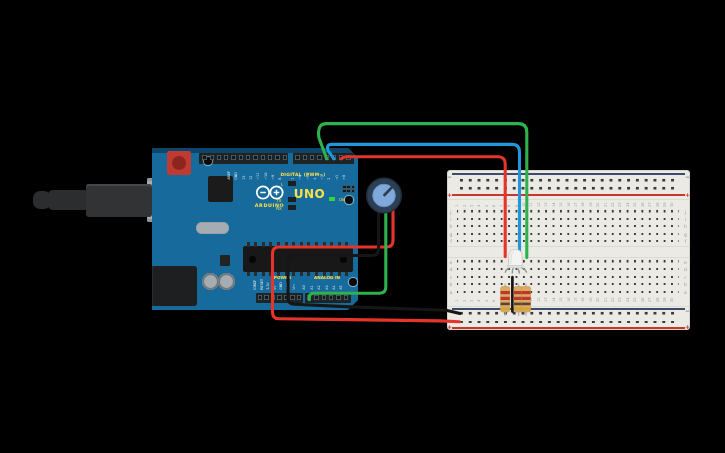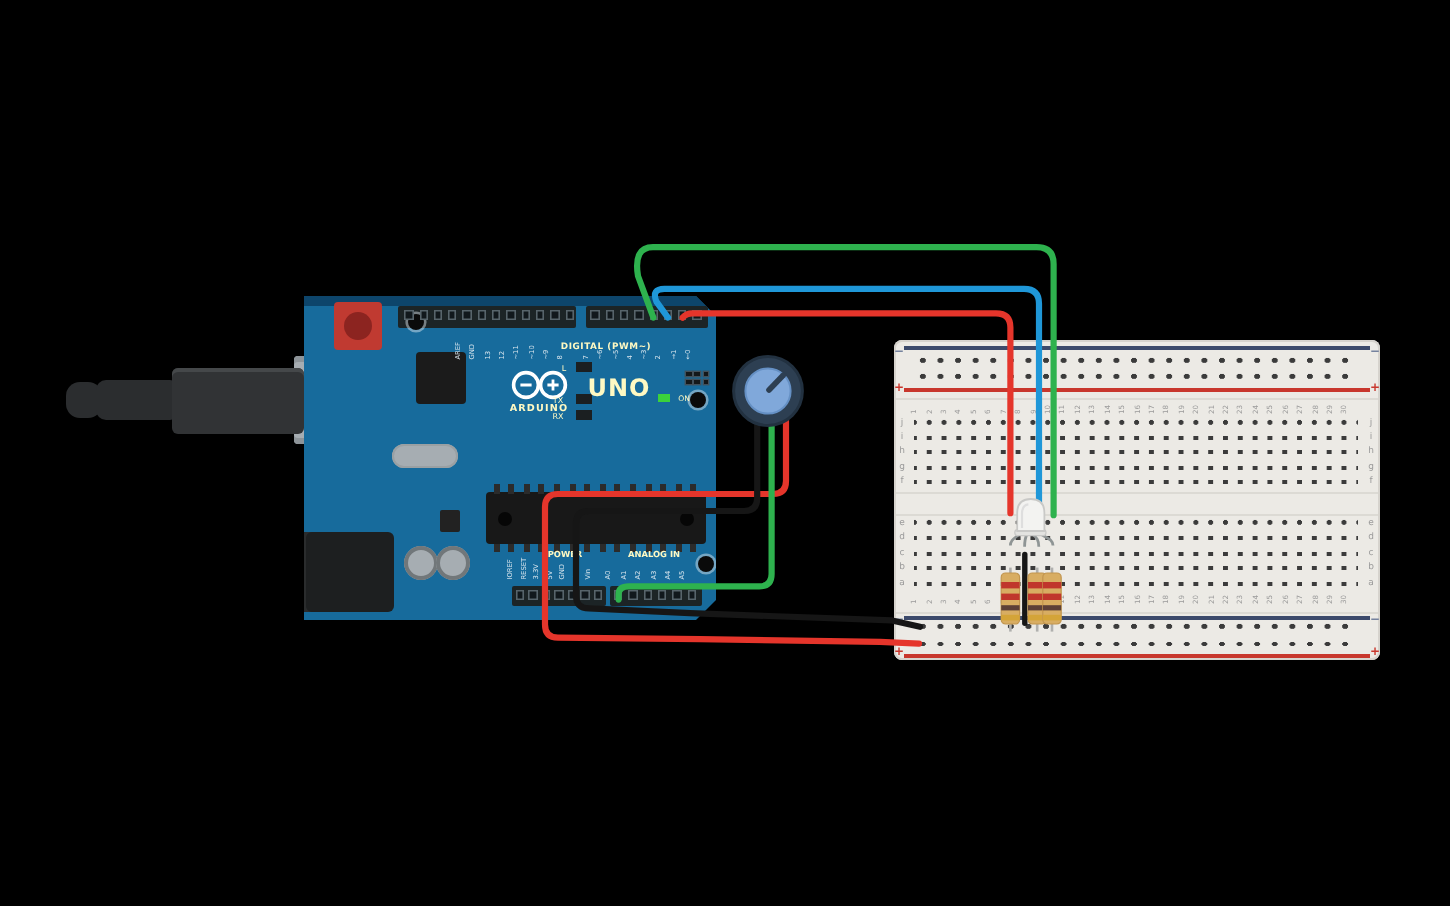--- a/index.html
+++ b/index.html
@@ -19,21 +19,21 @@
   .rowlab{position:absolute;font-size:4.5px;color:#9a9a9a;transform:translate(-50%,-50%);}
   .numlab{position:absolute;font-size:3.6px;color:#9b9b9b;transform-origin:0 100%;transform:rotate(-90deg);line-height:4px;}
   .railsym{position:absolute;font-size:6px;font-weight:bold;transform:translate(-50%,-50%);}
   
   #arduino{left:152px;top:148px;width:206px;height:162px;background:#176b9c;
            clip-path:polygon(0px 0px,196px 0px,206px 10px,206px 152px,196px 162px,0px 162px);}
   .hdr{position:absolute;background:#1c2426;border-radius:1px;}
   .pin{position:absolute;width:4.4px;height:4.4px;background:#11181c;box-shadow:inset 0 0 0 0.8px #57646b;}
   .vlab{position:absolute;font-size:3.4px;color:#d9e6ee;transform-origin:0 100%;transform:rotate(-90deg);
         line-height:3.8px;white-space:nowrap;}
-  .btext{position:absolute;color:#fef9c3;transform:translate(-50%,-50%);white-space:nowrap;}
+  .btext{position:absolute;color:#fde047;transform:translate(-50%,-50%);white-space:nowrap;}
   .mhole{position:absolute;width:8px;height:8px;border-radius:50%;background:#0a0a0a;
          box-shadow:0 0 0 1.3px rgba(230,240,246,.45);}
   .smdrect{position:absolute;background:#1b1f21;}
   
   .metal{background:#a6adb2;}
   
   svg{position:absolute;left:0;top:0;}
 </style>
 </head>
 <body>

